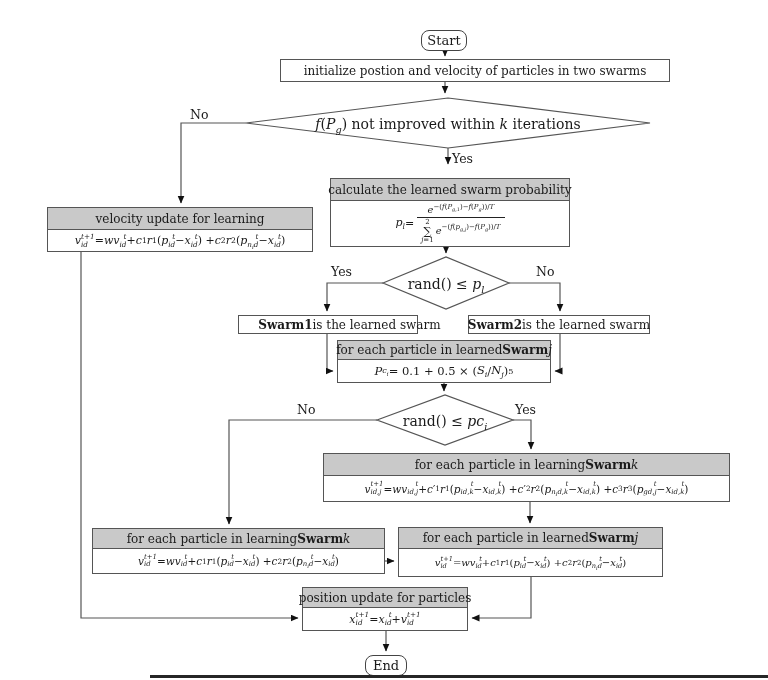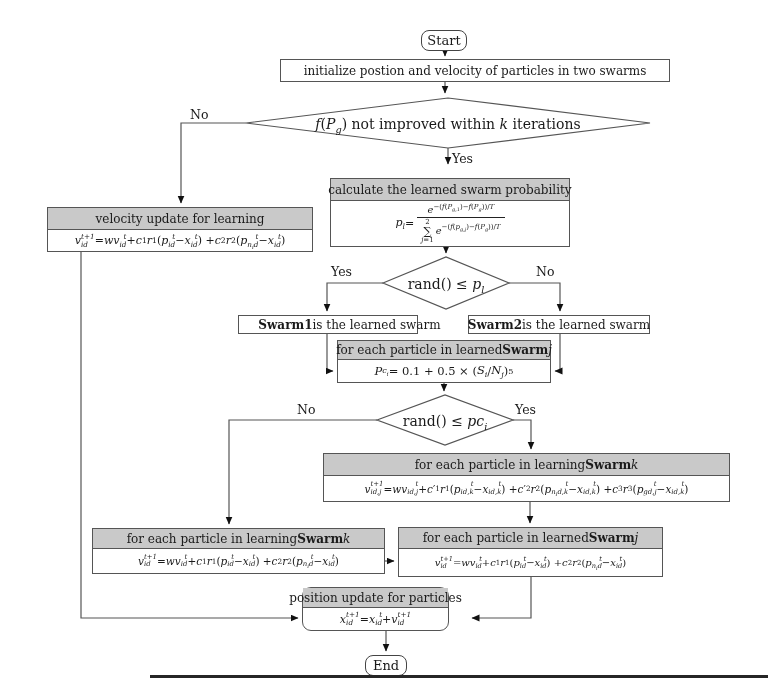--- a/index.html
+++ b/index.html
@@ -195,21 +195,21 @@
           <span class="d">id</span>
         </span>) + <i>c</i><sub>2</sub><i>r</i><sub>2</sub>(<i>p</i><span class="ss">
           <span class="u">t</span>
           <span class="d">n<sub>i</sub>d</span>
         </span> − <i>x</i><span class="ss">
           <span class="u">t</span>
           <span class="d">id</span>
         </span>)</div>
   </div>
 
-  <div class="node" style="left:302px;top:587px;width:147px;height:44px;border-radius:9px;">
+  <div class="node" style="left:302px;top:587px;width:166px;height:44px;">
     <div class="hdr" style="height:20px;">position update for particles</div>
     <div class="bod m" style="height:22px;font-size:11px;"><i>x</i><span class="ss">
           <span class="u">t+1</span>
           <span class="d">id</span>
         </span> = <i>x</i><span class="ss">
           <span class="u">t</span>
           <span class="d">id</span>
         </span> + <i>v</i><span class="ss">
           <span class="u">t+1</span>
           <span class="d">id</span>

